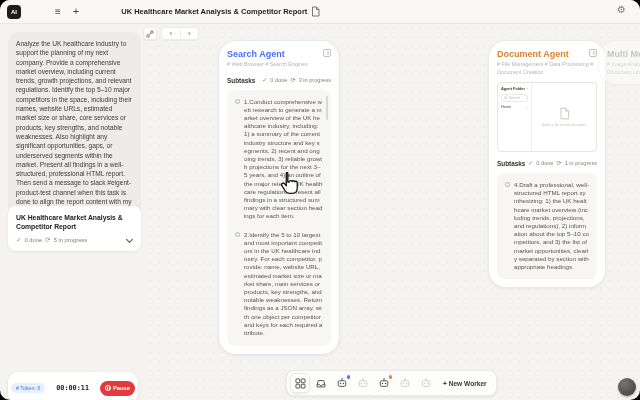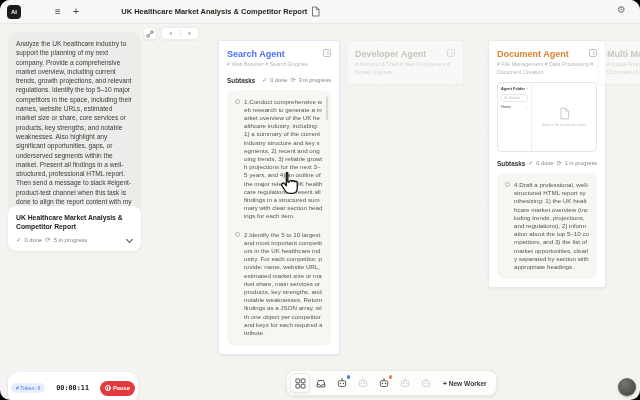--- a/index.html
+++ b/index.html
@@ -39,21 +39,21 @@
   .side-footer{position:absolute;left:8px;top:372px;width:130px;height:32px;background:#fff;border-radius:11px;
      box-shadow:0 1px 3px rgba(0,0,0,.1);display:flex;align-items:center;padding:9px 3px;z-index:6;}
   .token-badge{background:#e7eefc;color:#4c77f2;font-size:5.3px;padding:2px 5px;border-radius:7px;white-space:nowrap;}
   .timer{flex:1;text-align:center;font-family:"DejaVu Sans Mono",monospace;font-size:6.8px;font-weight:bold;color:#23221f;}
   .pause-btn{background:#e23a3e;color:#fff;border-radius:8px;height:15px;display:flex;align-items:center;
      gap:2px;padding:0 5px;font-size:5.8px;font-weight:bold;}
   .pause-ic{width:6px;height:6px;border:1px solid #fff;border-radius:50%;position:relative;}
   .pause-ic:before{content:"";position:absolute;left:1.5px;top:1px;width:1px;height:2.5px;background:#fff;}
   .pause-ic:after{content:"";position:absolute;left:3px;top:1px;width:1px;height:2.5px;background:#fff;}
   
-  .agent{position:absolute;background:#fff;border-radius:3px;border:1px solid #eae9e6;padding:8px;
+  .agent{position:absolute;background:#fff;border-radius:18px;border:1px solid #eae9e6;padding:8px;
      box-shadow:0 1px 3px rgba(0,0,0,.05);}
   .agent-head{display:flex;align-items:flex-start;justify-content:space-between;}
   .agent-title{font-size:9px;font-weight:bold;white-space:nowrap;overflow:hidden;}
   .expand-ic{width:8px;height:8px;border:1px solid #c3c2be;border-radius:2px;position:relative;flex:0 0 auto;}
   .expand-ic:before{content:"";position:absolute;right:1px;top:1px;bottom:1px;width:2px;background:#dddcd8;}
   .agent-tags{font-size:5.4px;color:#b7b6b1;line-height:7.5px;margin-top:2px;}
   .sub-row{display:flex;align-items:center;justify-content:space-between;margin-top:8px;}
   .sub-label{font-size:6.4px;font-weight:bold;color:#34332f;}
   .sub-status{display:flex;align-items:center;gap:3px;font-size:5.6px;color:#84837e;}
   .sub-status .ic{font-size:6.2px;line-height:1;color:#8a8984;}
@@ -176,27 +176,20 @@
       </div>
       <div class="task-item">
         <span class="radio"></span>
         <span class="task-text">2.Identify the 5 to 10 largest and most important competitors in the UK healthcare industry. For each competitor, provide: name, website URL, estimated market size or market share, main services or products, key strengths, and notable weaknesses. Return findings as a JSON array, with one object per competitor and keys for each required attribute.</span>
       </div>
 
       <div class="scroll-thumb"></div>
     </div>
   </section>
 
-  <section class="agent developer ghost">
-    <div class="agent-head">
-      <span class="agent-title">Developer Agent</span>
-      <span class="expand-ic"></span>
-    </div>
-    <div class="agent-tags"># Terminal &amp; Shell # Web Deployment # Screen Capture</div>
-  </section>
 
   <section class="agent document">
     <div class="agent-head">
       <span class="agent-title">Document Agent</span>
       <span class="expand-ic"></span>
     </div>
     <div class="agent-tags"># File Management # Data Processing # Document Creation</div>
     <div class="preview">
       <div class="pv-side">
         <div class="pv-folder">

